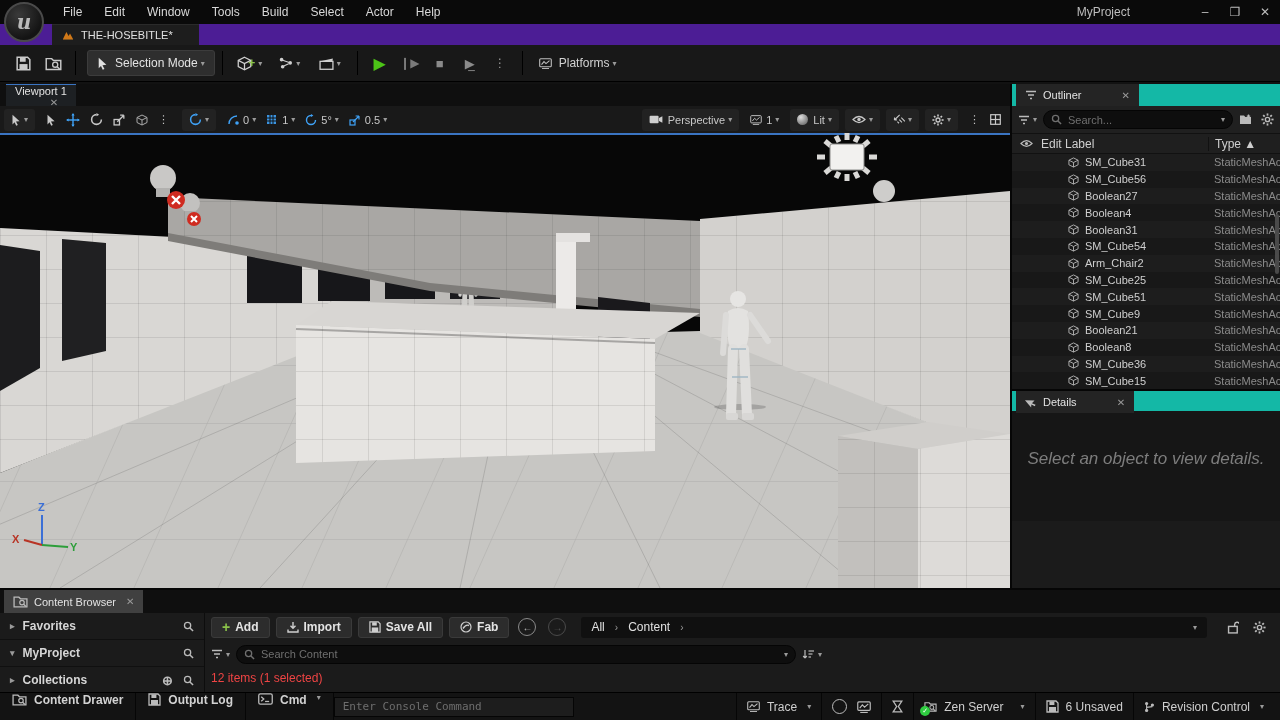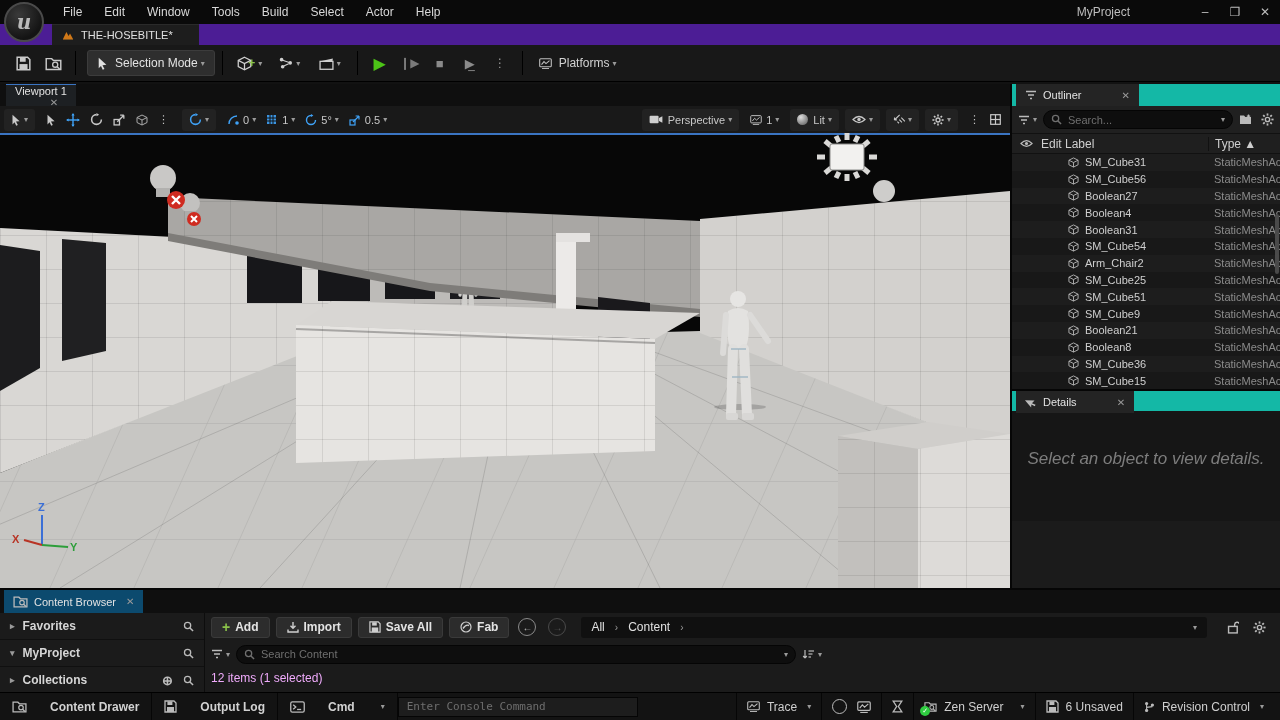--- a/index.html
+++ b/index.html
@@ -71,40 +71,40 @@
   .o-row .oicon { margin-left:56px; margin-right:6px; display:flex; }
   .o-row .otype { margin-left:auto; width:66px; color:#8b8b8b; white-space:nowrap; overflow:hidden; }
   #outliner-scroll { position:absolute; right:1px; top:130px; width:4px; height:60px; background:#4a4a4a; border-radius:2px; }
   #outliner-footer { height:20px; background:#242424; display:flex; align-items:center; padding-left:10px; color:#c5c5c5; border-top:1px solid #101010; }
   #details-body { height:110px; background:#161616; display:flex; align-items:flex-start; justify-content:center; }
   #details-empty { margin-top:38px; color:#7d7d7d; font-style:italic; font-size:17px; }
 
   
   #cb { left:0; top:588px; width:1280px; height:104px; background:#1b1b1b; border-top:2px solid #060606; }
   #cb-tabbar { height:23px; background:#0f0f0f; display:flex; }
-  #cb-tab { background:#0c4a6e; display:flex; align-items:center; padding:0 9px; color:#e2e2e2; height:23px; margin-left:4px; }
+  #cb-tab { background:#404040; display:flex; align-items:center; padding:0 9px; color:#e2e2e2; height:23px; margin-left:4px; }
   #cb-tab .closex { margin-left:10px; color:#9a9a9a; font-size:10px; }
   #cb-body { display:flex; height:81px; }
   #cb-side { width:205px; border-right:1px solid #0d0d0d; }
   .side-row { height:27px; display:flex; align-items:center; padding:0 10px; border-bottom:1px solid #101010; color:#d6d6d6; font-weight:bold; font-size:12px; }
   .side-row .tri { color:#9a9a9a; font-size:9px; margin-right:8px; }
   .side-row .tools { margin-left:auto; display:flex; align-items:center; gap:10px; }
   #cb-main { flex:1; display:flex; flex-direction:column; }
   #cb-actions { height:28px; display:flex; align-items:center; padding:0 6px; gap:6px; }
   .cb-btn { background:#2c2c2c; border:1px solid #3a3a3a; border-radius:3px; height:21px; display:flex; align-items:center; padding:0 10px; color:#e3e3e3; font-weight:bold; font-size:12px; gap:5px; }
   .nav-circle { width:18px; height:18px; border:1px solid #8a8a8a; border-radius:50%; display:flex; align-items:center; justify-content:center; color:#bdbdbd; font-size:10px; margin:0 3px; }
   .nav-circle.dim { border-color:#4a4a4a; color:#555; }
   #crumb-bar { flex:1; background:#101010; border-radius:3px; height:21px; display:flex; align-items:center; padding:0 10px; margin:0 6px; color:#e0e0e0; }
   #crumb-bar .sep { color:#9a9a9a; margin:0 10px; font-size:10px; }
   #cb-search-row { height:26px; display:flex; align-items:center; padding:0 6px; }
-  #cb-status { height:22px; display:flex; align-items:center; padding-left:6px; color:#f0abfc; }
+  #cb-status { height:22px; display:flex; align-items:center; padding-left:6px; color:#ef4444; }
 
   
   #statusbar { left:0; top:692px; width:1280px; height:28px; background:#131313; border-top:1px solid #000; display:flex; align-items:center; }
-  .sb-item { display:flex; align-items:center; height:28px; padding:0 12px; color:#d2d2d2; gap:23px; border-right:1px solid #060606; }
+  .sb-item { display:flex; height:28px; padding:0 12px; color:#d2d2d2; gap:7px; border-right:1px solid #060606; }
   .sb-right { margin-left:auto; display:flex; align-items:center; height:28px; }
   .sb-seg { display:flex; align-items:center; height:28px; padding:0 10px; gap:7px; color:#cfcfcf; border-left:1px solid #060606; }
   #console-input { width:240px; height:20px; background:#1d1d1d; border:1px solid #050505; color:#9a9a9a;
     font-family:"DejaVu Sans Mono", monospace; font-size:11px; padding:0 8px; }
   #console-input::placeholder { color:#6e6e6e; }
   input { outline:none; }
   svg { display:block; }
 </style>
 </head>
 <body>

